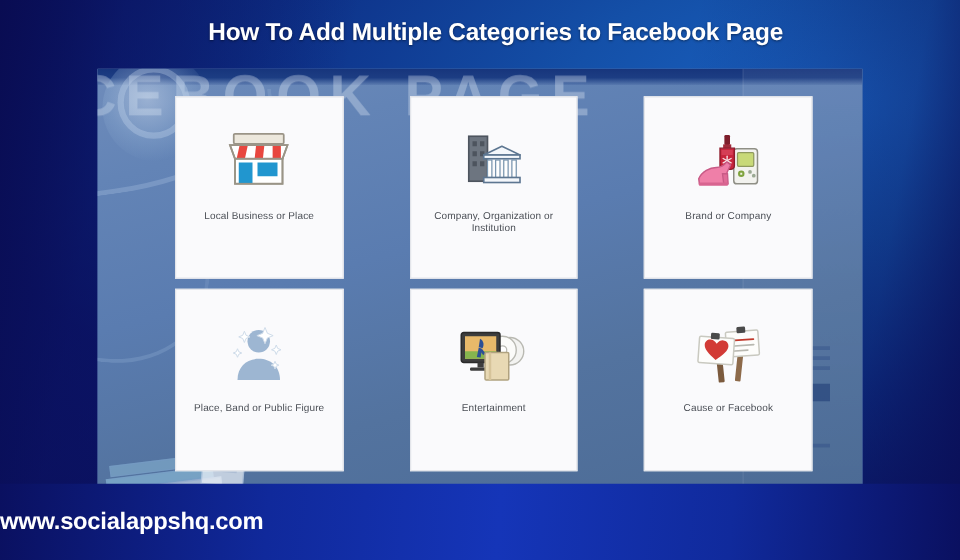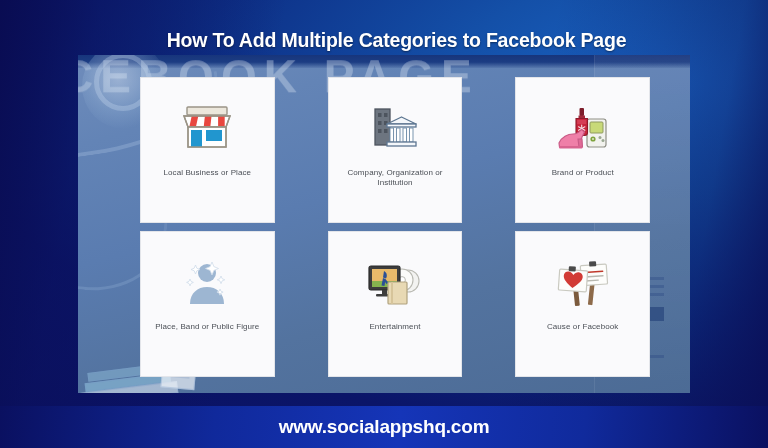--- a/index.html
+++ b/index.html
@@ -18,21 +18,21 @@
   }
   .banner-vignette{
     position:absolute; inset:0;
     background:
       linear-gradient(100deg, #090c52 0%, rgba(10,16,92,0.55) 12%, rgba(12,30,120,0.0) 34%, rgba(10,20,100,0.0) 66%, rgba(9,14,80,0.35) 88%, #0a0f58 100%);
   }
 
   
   .title-bar{
     position:absolute; left:0; right:0; top:0; height:52px;
-    display:flex; align-items:flex-end; justify-content:center;
+    display:flex; align-items:center; justify-content:center;
     z-index:8;
     margin-left:25px;
   }
   .title-text{
     color:#ffffff;
     font-size:19.5px;
     font-weight:bold;
     letter-spacing:-0.2px;
     text-shadow:0 1px 2px rgba(0,0,0,0.45);
     white-space:nowrap;
@@ -164,22 +164,22 @@
     text-align:center;
     line-height:1.2;
     letter-spacing:0.1px;
   }
 
   
   svg { display:block; overflow:visible; }
 
   
   .footer{
-    position:absolute; left:0; right:0; bottom:0; height:42px;
-    display:flex; align-items:center; justify-content:center;
+    position:absolute; left:0; right:0; bottom:0; height:61px;
+    display:flex; align-items:center; 
     background:linear-gradient(95deg,#0a1060 0%, #10299b 28%, #1535b8 52%, #102a9c 76%, #0a1060 100%);
     z-index:8;
   }
   .footer-text{
     color:#ffffff;
     font-size:19px;
     font-weight:bold;
     letter-spacing:-0.2px;
   }
 </style>
@@ -280,21 +280,21 @@
             <line x1="27.7" y1="22" x2="27.7" y2="29"></line>
             <line x1="24.5" y1="23.8" x2="30.9" y2="27.3"></line>
             <line x1="24.5" y1="27.3" x2="30.9" y2="23.8"></line>
           </g>
 
           <path d="M5 40 c2.5 -6 9 -9 14 -9 c4 0 6.5 -2 8.5 -4.5 l3 2.5 c-2 4 -4 7 -4 11 v4 h-21 z" fill="#ef7fa8" stroke="#c85a86" stroke-width="1.2" stroke-linejoin="round"></path>
           <path d="M24 36 l4 0 l0.5 8 l-3.5 0 z" fill="#e06b97" stroke="#c85a86" stroke-width="1.1"></path>
           <rect x="5" y="43" width="23.5" height="2.6" rx="1" fill="#d86490"></rect>
         </svg>
       </div>
-      <div class="tile-label">Brand or Product</div>
+      <div class="tile-label">Brand or Company</div>
     </div>
 
     <div class="tile">
       <div class="tile-icon">
         <svg width="56" height="50" viewBox="0 0 56 50">
           <circle cx="28" cy="15" r="9" fill="#9db6d2"></circle>
           <path d="M11 46 c0 -11 7.6 -17 17 -17 c9.4 0 17 6 17 17 z" fill="#9db6d2"></path>
           <g fill="#ffffff" stroke="#cfdcea" stroke-width="0.8">
             <path d="M33 4 l1.9 4.6 l4.6 1.9 l-4.6 1.9 l-1.9 4.6 l-1.9 -4.6 l-4.6 -1.9 l4.6 -1.9 z"></path>
             <path d="M16.5 7 l1.3 3.2 l3.2 1.3 l-3.2 1.3 l-1.3 3.2 l-1.3 -3.2 l-3.2 -1.3 l3.2 -1.3 z"></path>

